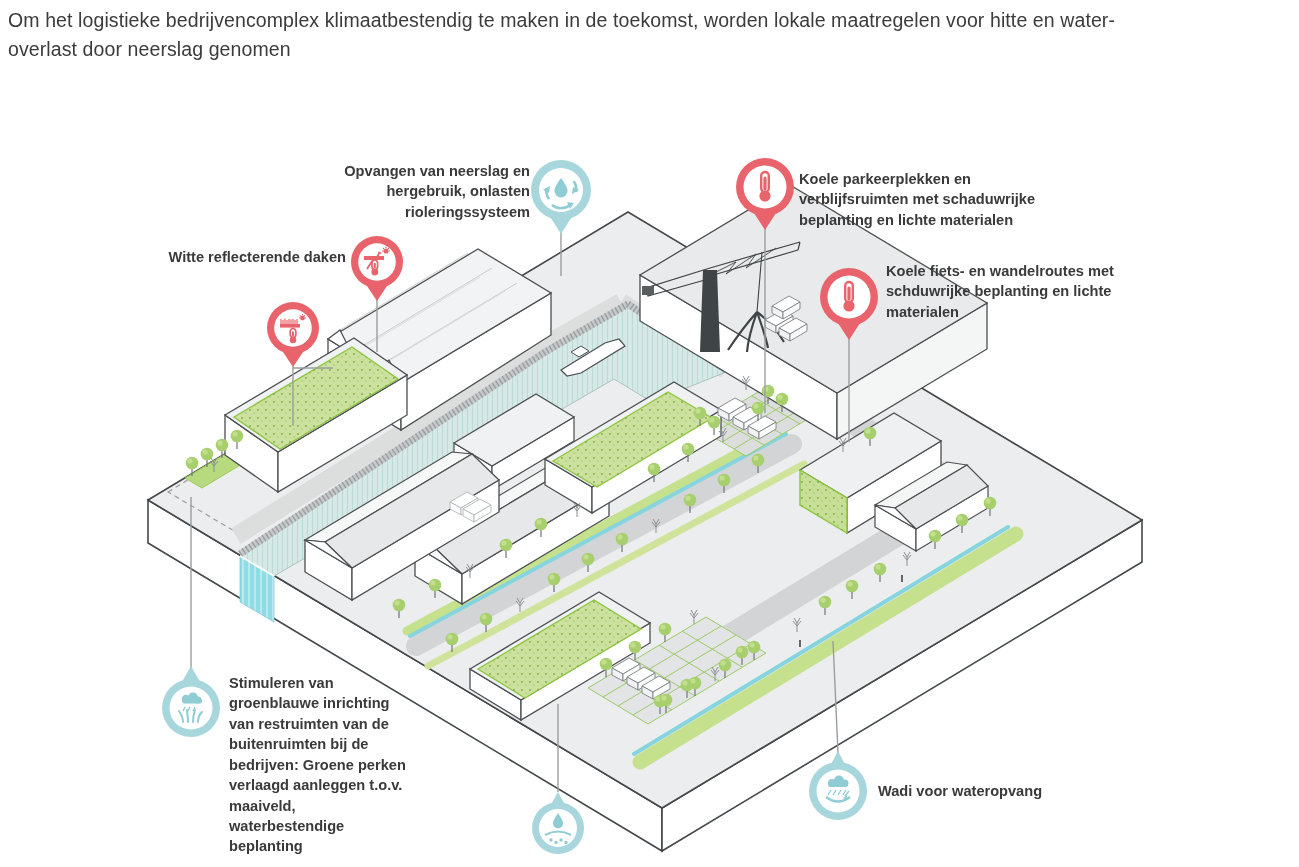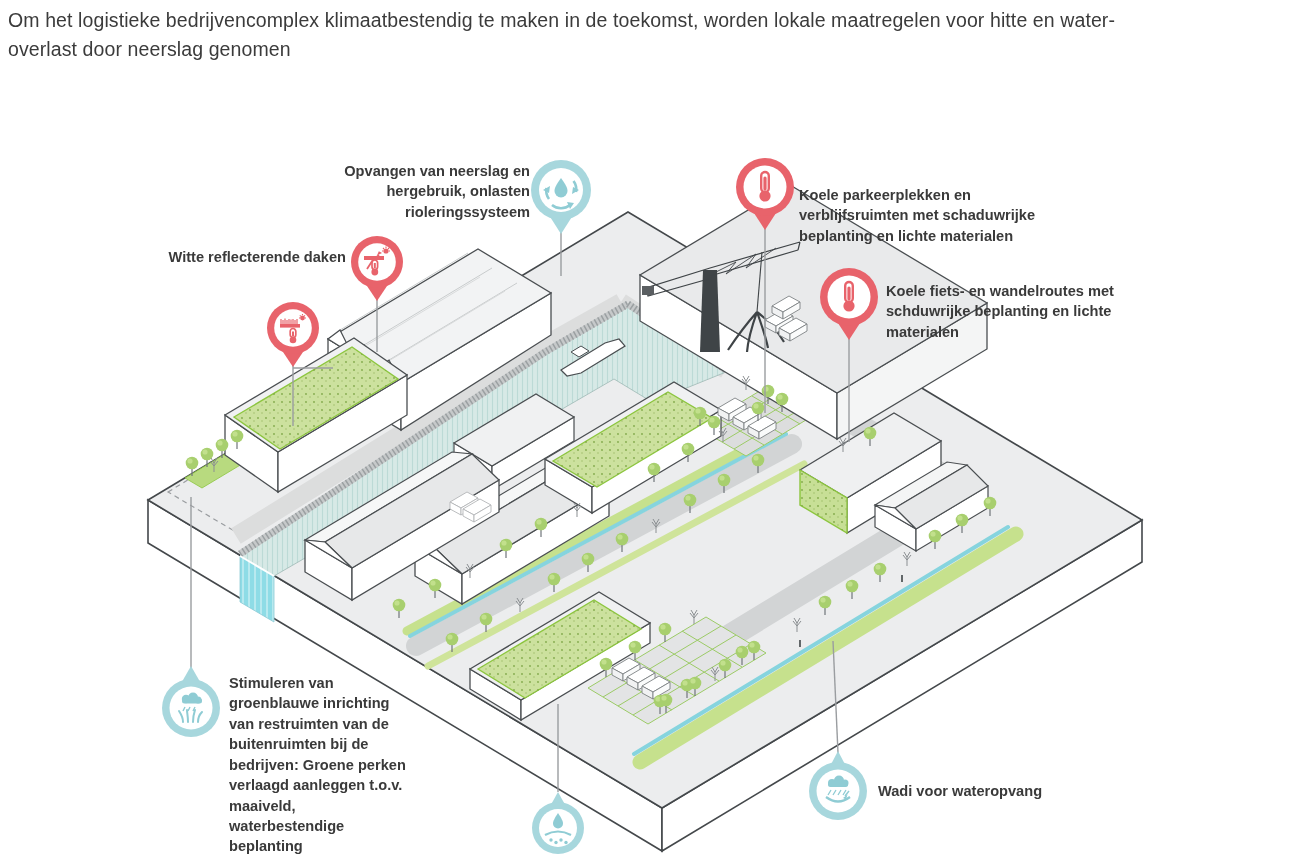--- a/index.html
+++ b/index.html
@@ -4,22 +4,22 @@
 <style>
   html,body{margin:0;padding:0;background:#fff;}
   .stage{position:relative;width:1299px;height:867px;overflow:hidden;background:#fff;
          font-family:"Liberation Sans","DejaVu Sans",sans-serif;border-radius:15px;}
   .scene{position:absolute;left:0;top:0;}
   .heading{position:absolute;left:8px;top:6px;width:1284px;font-size:19.5px;line-height:1.5;
            color:#3b3b3b;letter-spacing:0.1px;}
   .lbl{position:absolute;font-size:14.6px;line-height:1.4;color:#3a3a3a;font-weight:bold;}
   .ra{text-align:right;}
   #lbl-rainwater{left:296px;top:161px;width:234px;}
-  #lbl-cool-parking{left:799px;top:169px;width:252px;margin-top:16px;}
-  #lbl-cool-routes{left:886px;top:261px;width:258px;margin-top:20px;}
+  #lbl-cool-parking{left:799px;top:169px;width:252px;}
+  #lbl-cool-routes{left:886px;top:261px;width:258px;}
   #lbl-white-roofs{left:136px;top:247px;width:210px;}
   #lbl-green-roofs{left:117px;top:310px;width:150px;}
   #lbl-green-blue{left:222px;top:673px;width:180px;margin-left:7px;}
   #lbl-permeable{left:374px;top:812px;width:150px;}
   #lbl-wadi{left:878px;top:781px;width:250px;}
 </style>
 </head>
 <body>
 
 <div class="stage">

